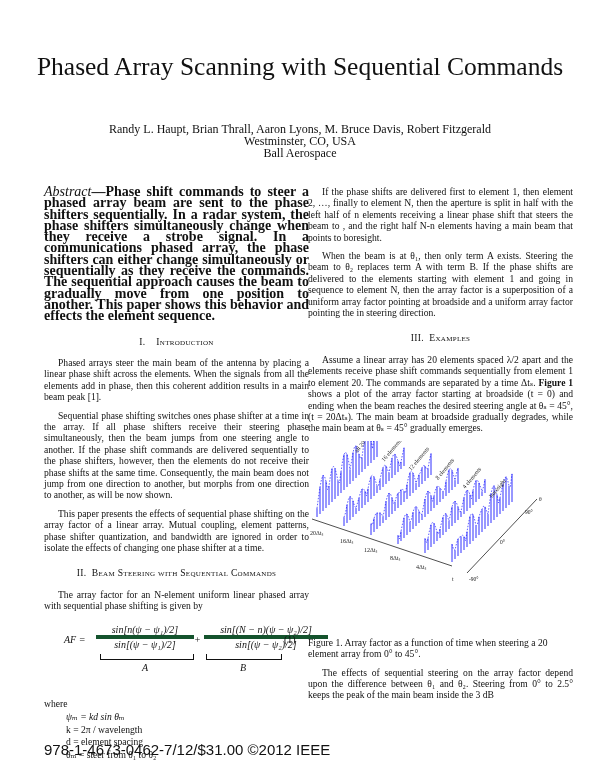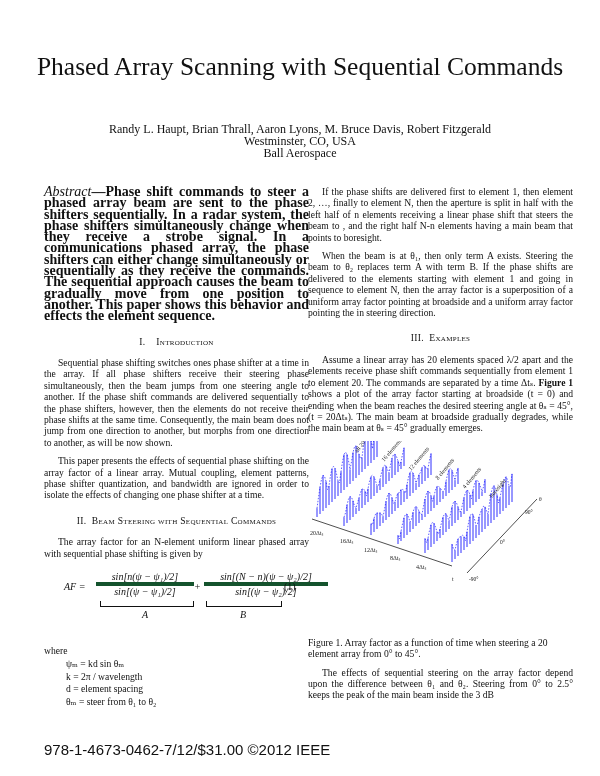--- a/index.html
+++ b/index.html
@@ -35,20 +35,21 @@
 <div class="authors">
   <div>Randy L. Haupt, Brian Thrall, Aaron Lyons, M. Bruce Davis, Robert Fitzgerald</div>
   <div>Westminster, CO, USA</div>
   <div>Ball Aerospace</div>
 </div>
 
 <div class="col col-left">
   <p class="abstract"><i>Abstract</i><span>—Phase shift commands to steer a phased array beam are sent to the phase shifters sequentially. In a radar system, the phase shifters simultaneously change when they receive a strobe signal. In a communications phased array, the phase shifters can either change simultaneously or sequentially as they receive the commands. The sequential approach causes the beam to gradually move from one position to another. This paper shows this behavior and effects the element sequence.</span></p>
 
   <div class="sec"><span>I.</span>&nbsp;&nbsp;&nbsp;&nbsp;<span class="sc">Introduction</span></div>
+  <p class="p">Phased arrays steer the main beam of the antenna by placing a linear phase shift across the elements. When the signals from all the elements add in phase, then this coherent addition results in a main beam peak [1].</p>
   <p class="p">Sequential phase shifting switches ones phase shifter at a time in the array. If all phase shifters receive their steering phase simultaneously, then the beam jumps from one steering angle to another. If the phase shift commands are delivered sequentially to the phase shifters, however, then the elements do not receive their phase shifts at the same time. Consequently, the main beam does not jump from one direction to another, but morphs from one direction to another, as will be now shown.</p>
   <p class="p">This paper presents the effects of sequential phase shifting on the array factor of a linear array. Mutual coupling, element patterns, phase shifter quantization, and bandwidth are ignored in order to isolate the effects of changing one phase shifter at a time.</p>
 
   <div class="sec"><span>II.</span>&nbsp;&nbsp;<span class="sc">Beam Steering with Sequential Commands</span></div>
   <p class="p">The array factor for an N-element uniform linear phased array with sequential phase shifting is given by</p>
 
   <div class="eq">
     <span style="position:absolute;left:20px;top:14px;">AF =</span>
     <div class="frac" style="left:52px;top:4px;width:98px;">
       <span class="num">sin[n(ψ − ψ₁)/2]</span>
@@ -60,21 +61,21 @@
       <span class="den bar">sin[(ψ − ψ₂)/2]</span>
     </div>
     <span style="position:absolute;left:240px;top:14px;font-style:normal;">(1)</span>
     <div class="brace" style="left:56px;top:34px;width:92px;"></div>
     <div class="blabel" style="left:98px;top:42px;">A</div>
     <div class="brace" style="left:162px;top:34px;width:74px;"></div>
     <div class="blabel" style="left:196px;top:42px;">B</div>
   </div>
   <p class="where">where</p>
   <div class="defs">
-    <div style="">ψₘ = kd sin θₘ</div>
+    <div style="font-style:italic;">ψₘ = kd sin θₘ</div>
     <div>k = 2π / wavelength</div>
     <div>d = element spacing</div>
     <div>θₘ = steer from θ₁ to θ₂</div>
   </div>
 </div>
 
 <div class="col col-right">
   <p class="p">If the phase shifts are delivered first to element 1, then element 2, …, finally to element N, then the aperture is split in half with the left half of n elements receiving a linear phase shift that steers the beam to , and the right half N-n elements having a main beam that points to boresight.</p>
   <p class="p">When the beam is at θ₁, then only term A exists. Steering the beam to θ₂ replaces term A with term B. If the phase shifts are delivered to the elements starting with element 1 and going in sequence to element N, then the array factor is a superposition of a uniform array factor pointing at broadside and a uniform array factor pointing the in steering direction.</p>
 

